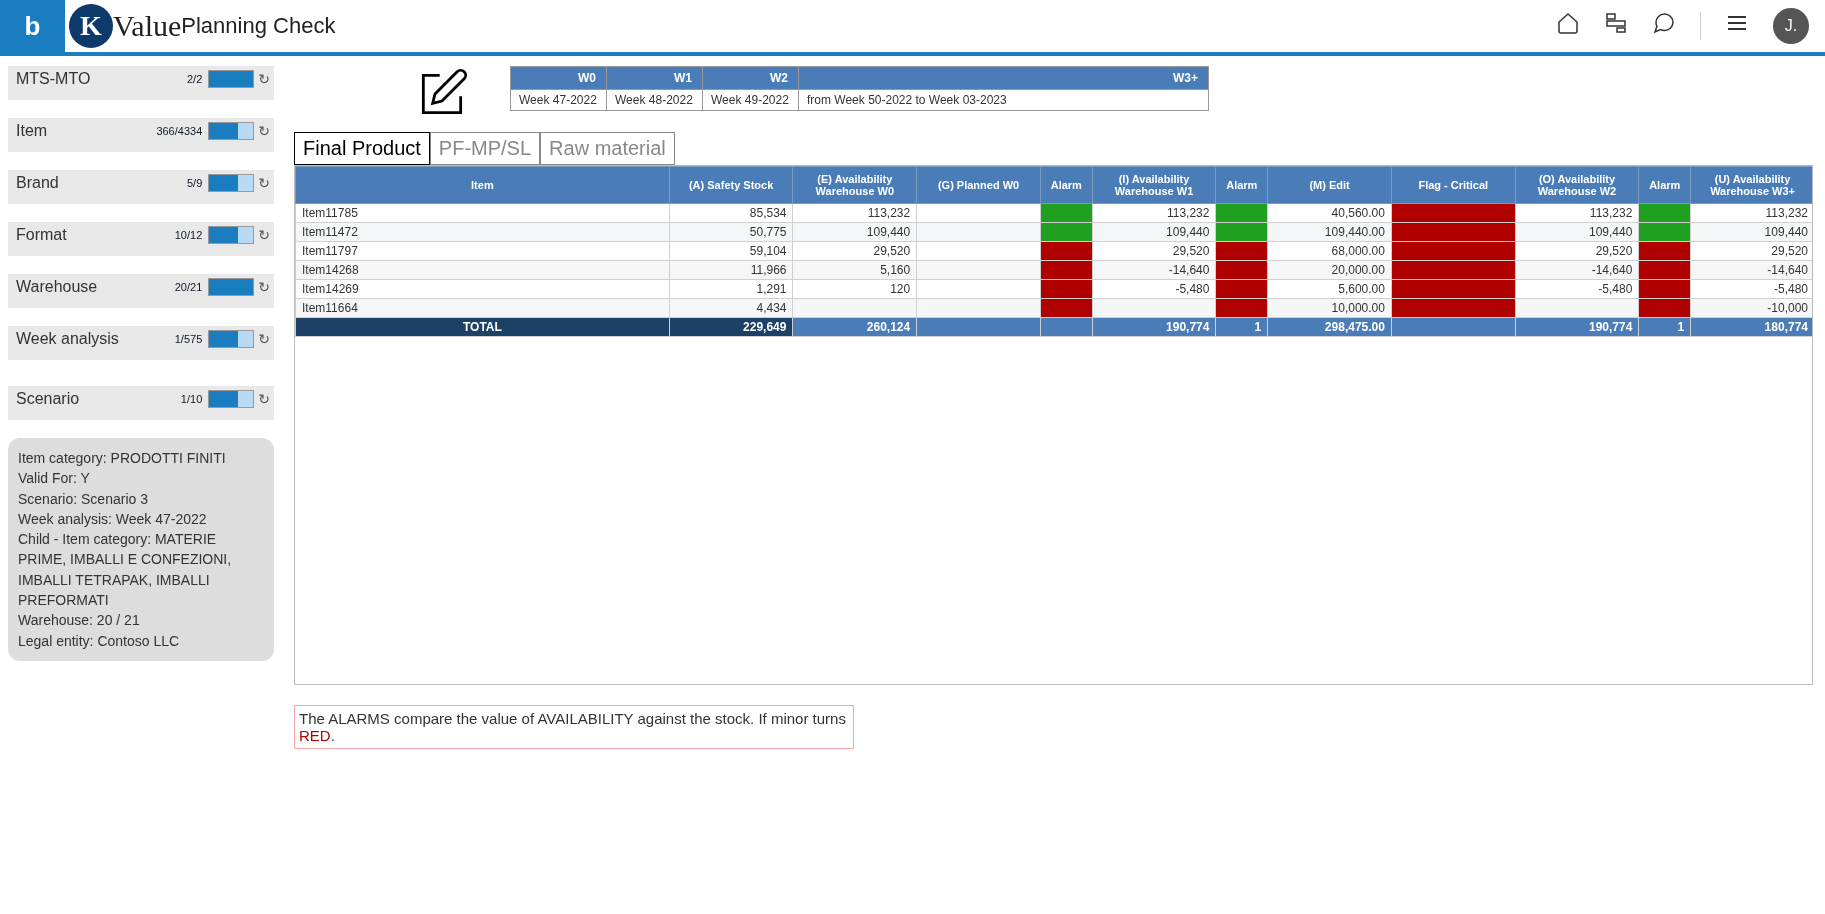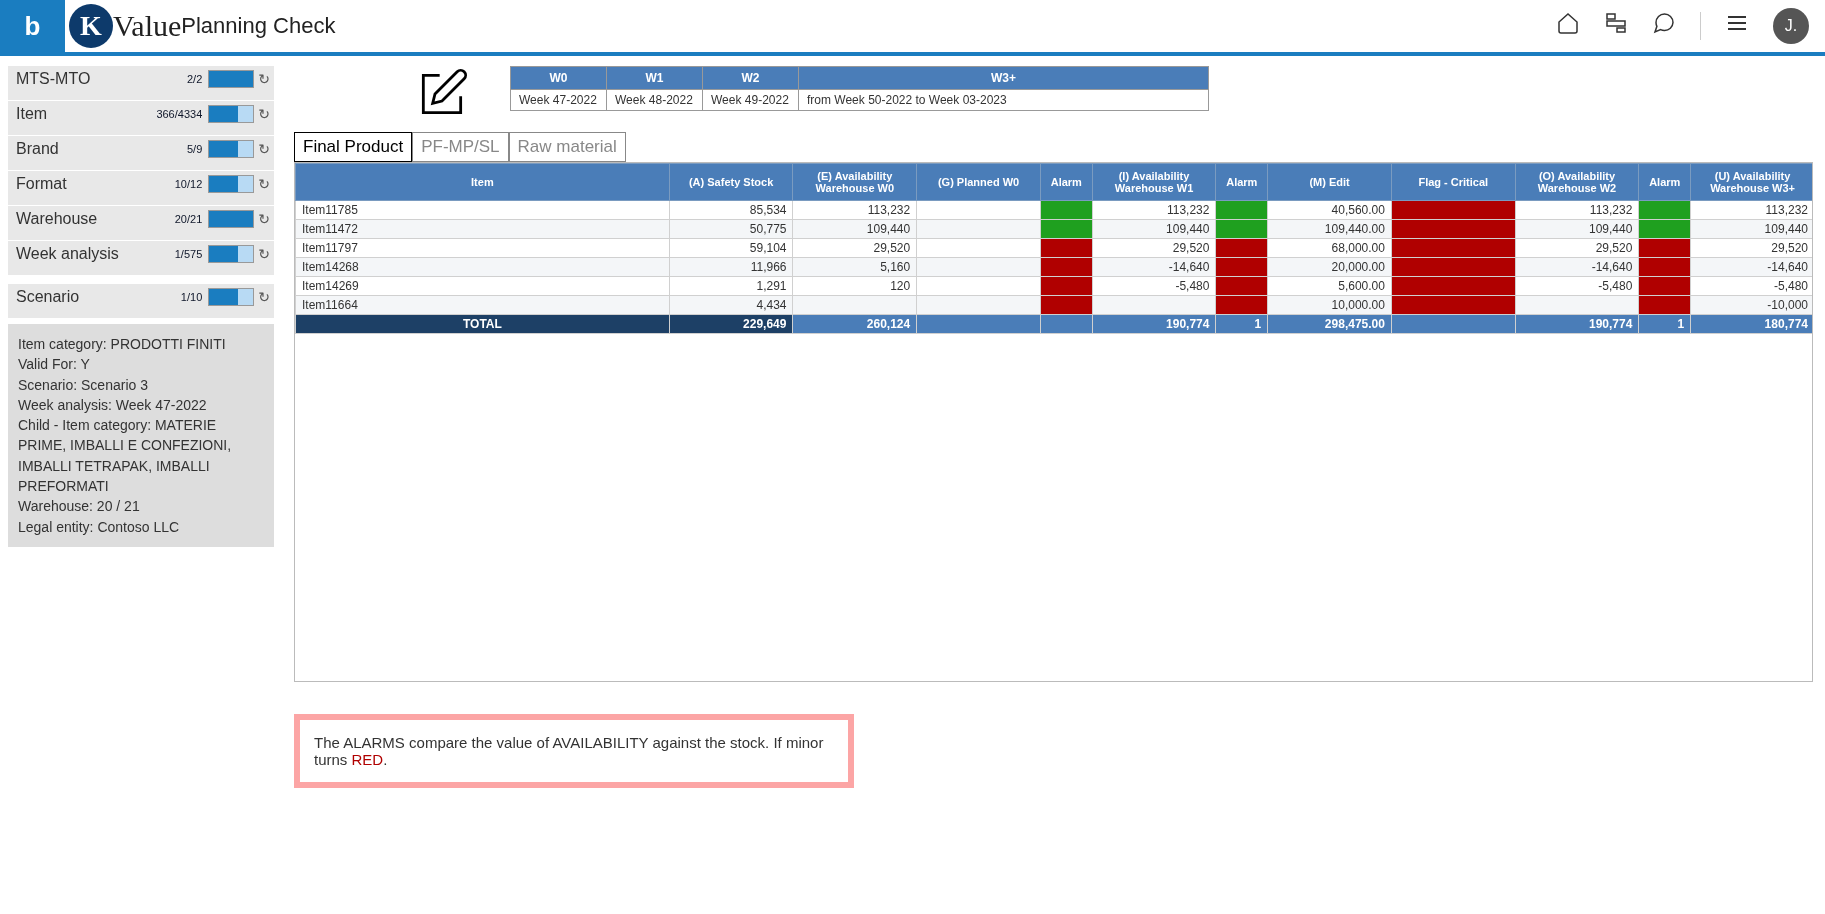--- a/index.html
+++ b/index.html
@@ -9,50 +9,50 @@
 .brand{display:flex;align-items:center;padding-left:4px}
 .brand-k{width:44px;height:44px;border-radius:50%;background:#0d3a6b;color:#fff;display:flex;align-items:center;justify-content:center;font-size:28px;font-weight:bold;font-family:Georgia,serif}
 .brand-text{font-size:30px;color:#222;font-family:Georgia,serif;margin-left:0}
 .title{flex:1;text-align:left;font-size:22px;color:#222}
 .header-icons{display:flex;gap:24px;align-items:center;padding-right:16px}
 .header-icons span{font-size:22px;color:#333;cursor:pointer}
 .divider{width:1px;height:28px;background:#ccc}
 .avatar{width:36px;height:36px;border-radius:50%;background:#555;color:#fff;display:flex;align-items:center;justify-content:center;font-size:16px}
 .main{display:flex;height:calc(100vh - 60px)}
 .sidebar{width:282px;padding:10px 8px;overflow-y:auto}
-.filter{display:flex;align-items:center;justify-content:space-between;background:#e8e8e8;margin-bottom:1px;height:34px;padding:0 4px 8px 8px;font-size:16px;color:#333}
+.filter{display:flex;align-items:center;justify-content:space-between;background:#e8e8e8;margin-bottom:18px;height:34px;padding:0 4px 8px 8px;font-size:16px;color:#333}
 .filter-label{flex:0 0 auto}
 .filter-val{flex:1;text-align:right;padding-right:6px;font-size:11px;color:#0f172a}
 .filter-bar{width:46px;height:18px;background:#1a7dc0;border:1px solid #999;margin-right:4px;position:relative;overflow:hidden}
 .filter-bar::after{content:"";position:absolute;right:0;top:0;bottom:0;background:#b8daf4}
 .bar-partial::after{width:35%}
 .refresh{font-size:14px;color:#555;cursor:pointer}
-.info-box{background:#ddd;padding:10px;font-size:14px;color:#333;line-height:1.45;border-radius:0;margin-top:6px}
+.info-box{background:#ddd;padding:10px;font-size:14px;color:#333;line-height:1.45;border-radius:12px;margin-top:6px}
 .content{flex:1;padding:10px 12px;overflow:hidden;display:flex;flex-direction:column}
 .top-row{display:flex;align-items:flex-start;gap:40px;margin-bottom:10px}
 .edit-icon{width:56px;height:56px;margin-left:120px}
 .week-table{border-collapse:collapse;font-size:12px}
-.week-table th{background:#4a7db8;color:#fff;padding:4px 10px;border:1px solid #999;font-weight:bold;text-align:center}
+.week-table th{background:#4a7db8;color:#fff;padding:4px 10px;border:1px solid #999;font-weight:bold;text-align:right}
 .week-table td{border:1px solid #999;padding:3px 8px;background:#fff;color:#333}
 .wt-w0{width:96px}.wt-w1{width:96px}.wt-w2{width:96px}.wt-w3{width:410px}
 .tabs{display:flex;margin-bottom:0}
-.tab{border:1px solid #888;padding:4px 8px;font-size:17px;color:#888;background:#fff;cursor:pointer}
+.tab{border:1px solid #888;padding:4px 8px;font-size:20px;color:#888;background:#fff;cursor:pointer}
 .tab.active{color:#000;border:1px solid #000}
 .grid-wrap{border:1px solid #bbb;overflow-x:auto;overflow-y:auto;flex:1;max-height:520px}
 .grid{border-collapse:collapse;width:1520px;font-size:12px}
 .grid th{background:#4a7db8;color:#fff;font-weight:bold;text-align:center;padding:6px 4px;border:1px solid #7a9bc0;font-size:11px}
 .grid td{border:1px solid #d0d0d0;padding:2px 6px;background:#fff;color:#333;text-align:right;height:18px;white-space:nowrap}
 .grid td.item{text-align:left;padding-left:6px}
 .grid tr:nth-child(even) td{background:#f4f6f8}
 .grid td.green{background:#1fa01f !important}
 .grid td.red{background:#b00000 !important}
 .grid tr.total td{background:#4a7db8 !important;color:#fff;font-weight:bold}
 .grid tr.total td.item{text-align:center}
 .grid tr.total td.darker{background:#1d4066 !important}
-.footer-note{margin-top:32px;border:6px solid #fca5a5;padding:14px;font-size:15px;color:#333;max-width:560px}
+.footer-note{margin-top:20px;border:1px solid #fca5a5;padding:4px;font-size:15px;color:#333;max-width:560px}
 .footer-note .red{color:#b00000}
 .col-item{width:290px}
 .col-a{width:96px}.col-e{width:96px}.col-g{width:96px}.col-alarm{width:40px}.col-i{width:96px}.col-m{width:96px}.col-flag{width:96px}.col-o{width:96px}.col-u{width:96px}
 </style>
 </head>
 <body>
 
 <div class="header">
   <div class="logo-box">b</div>
   <div class="brand">

